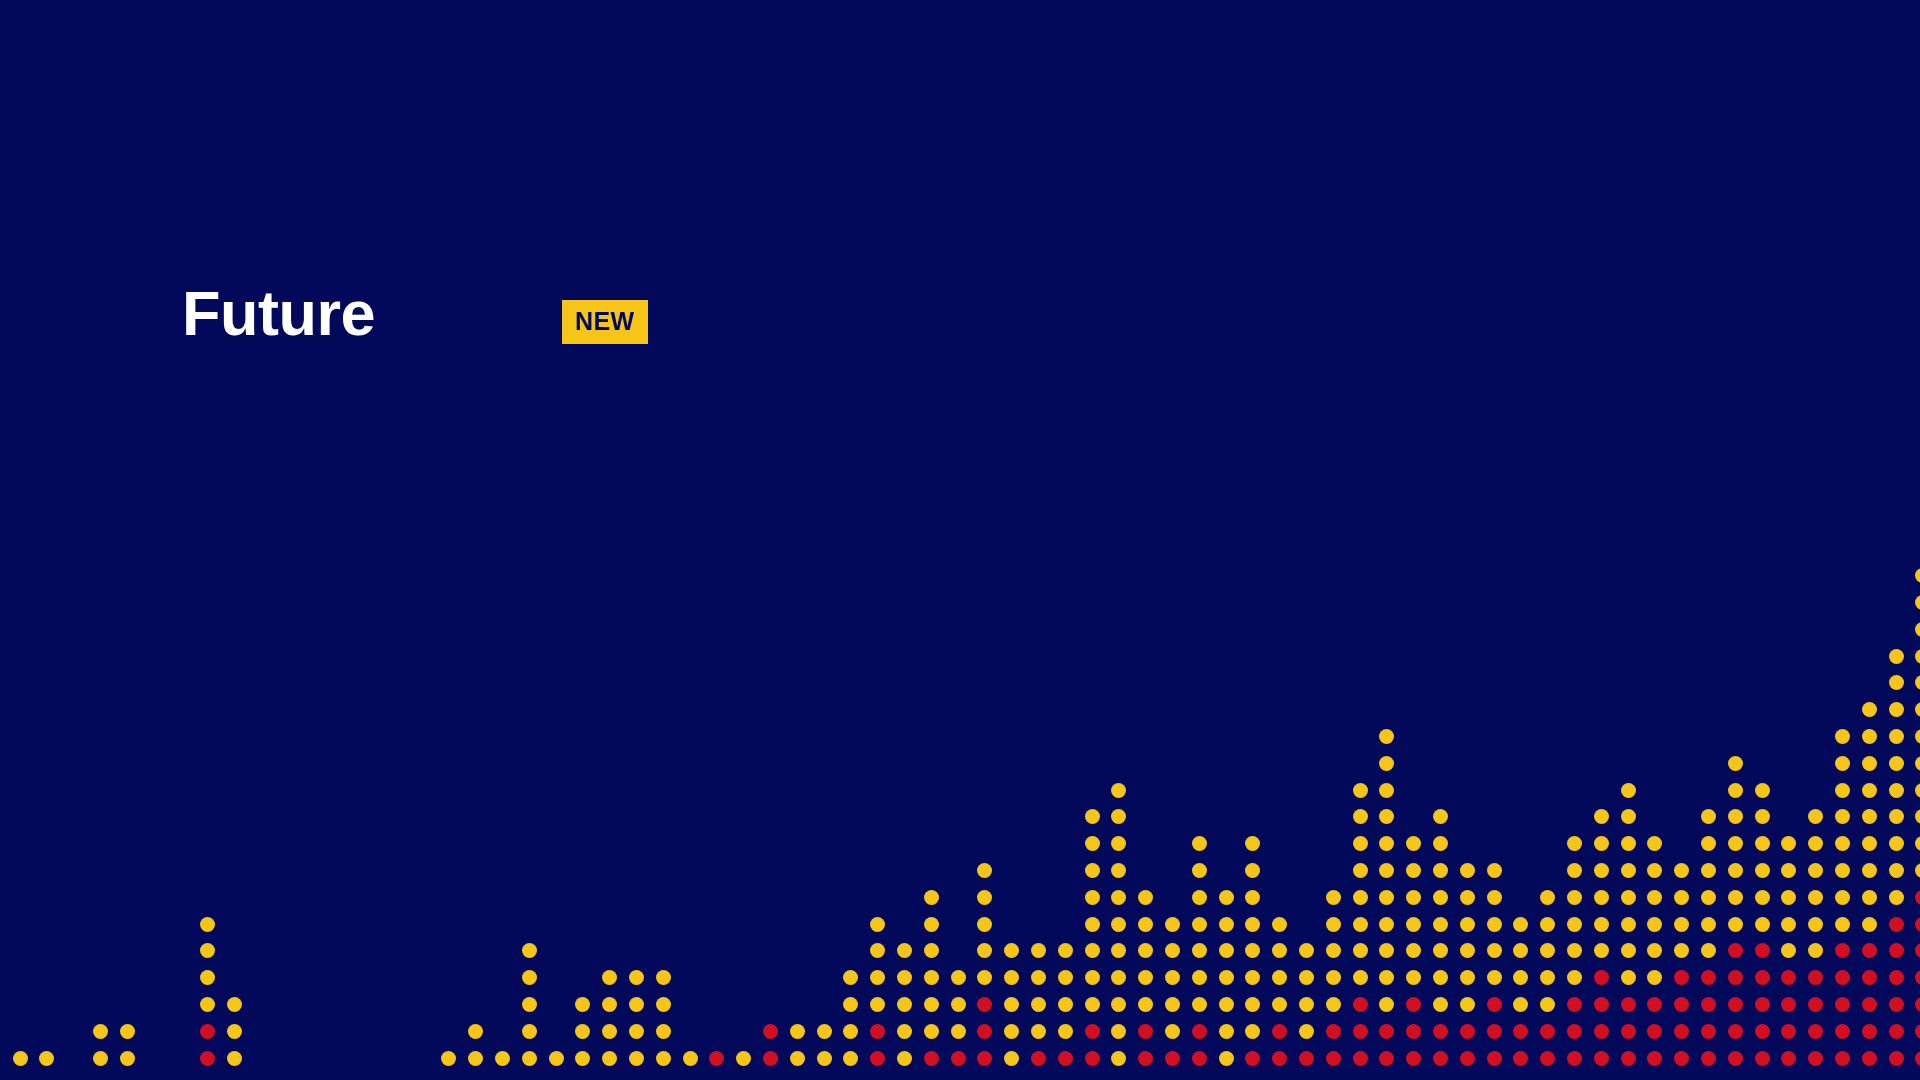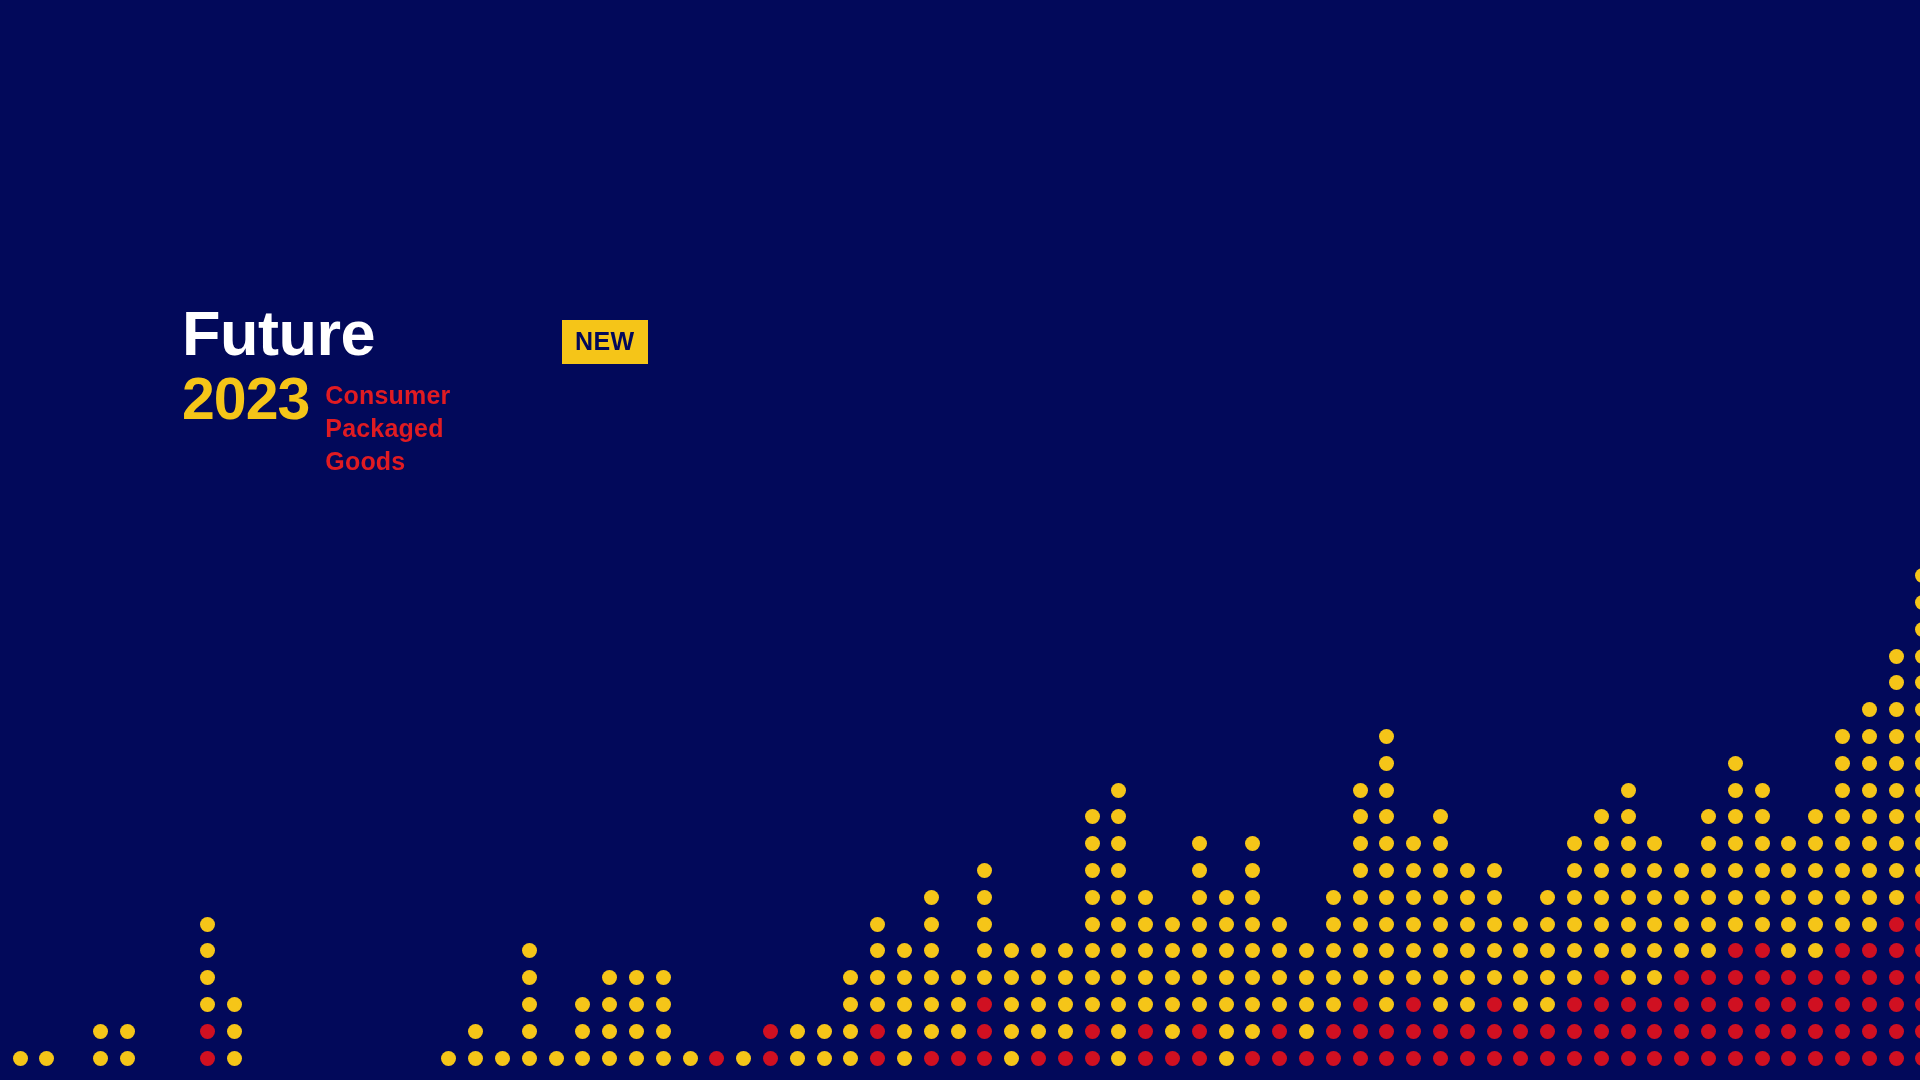--- a/index.html
+++ b/index.html
@@ -39,21 +39,20 @@
 
   
   #hero {
     position: absolute;
     left: 182px;
     top: 282px;
     z-index: 5;
   }
   #title-block {
     position: relative;
-    margin-top: 20px;
   }
   .title-line {
     display: block;
     color: #ffffff;
     font-size: 63px;
     line-height: 63px;
     font-weight: 700;
     letter-spacing: -0.5px;
     white-space: nowrap;
   }
@@ -510,23 +509,15 @@
       <div class="dot y" style="left: 1915.3px; top: 568.1px;"></div>
     </div>
 
   <div id="hero">
 
     <div id="title-block">
       <span class="title-line">Future</span>
       <div id="new-badge">NEW</div>
     </div>
 
-    <div id="subtitle-row">
-      <div id="year">2023</div>
-      <div id="sector">
-        <span>Consumer</span>
-        <span>Packaged</span>
-        <span>Goods</span>
-      </div>
-    </div>
 
   </div>
 </div>
 
 </body></html>

